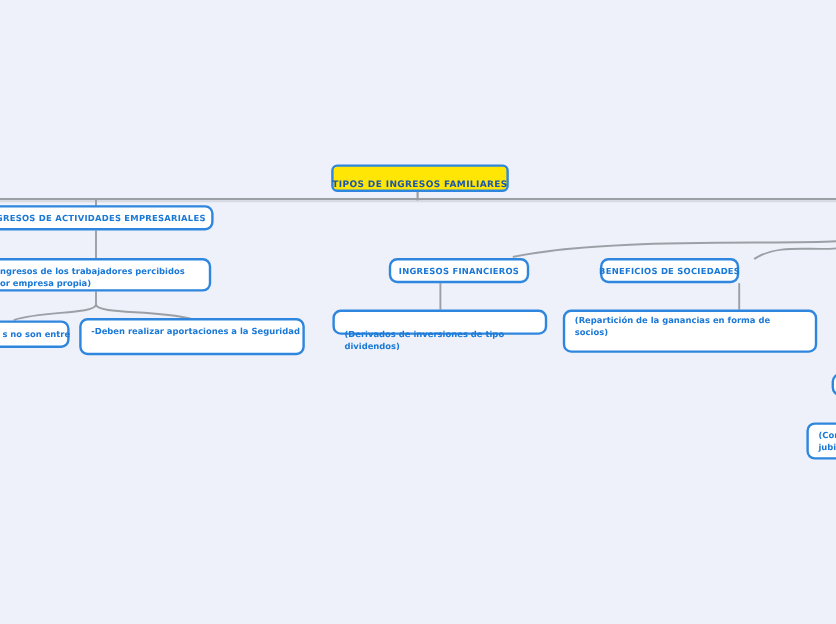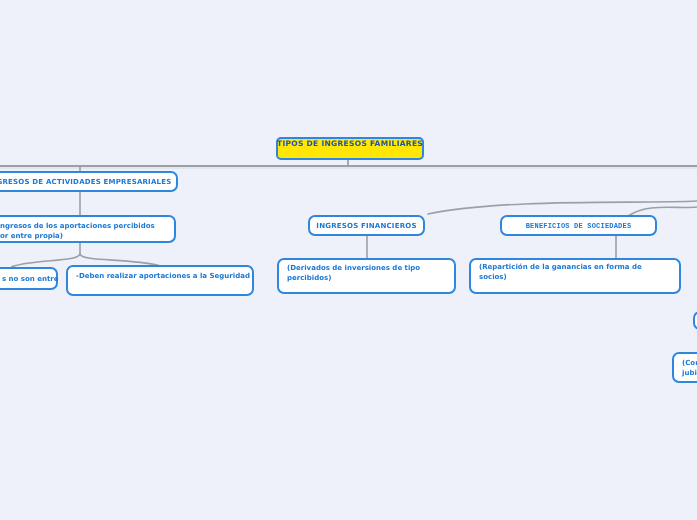--- a/index.html
+++ b/index.html
@@ -33,21 +33,21 @@
   .node.note { padding:3px 8px; }
   .node .line { display:block; white-space:nowrap; line-height:10px; }
   .root-node {
     position:absolute;
     left:276px; top:137px; width:148px; height:23px;
     box-sizing:border-box;
     background:var(--rootfill,#ffe605);
     border:2px solid var(--accent,#2e86de);
     border-radius:5px;
     color:var(--roottext,#1a55ad);
-    display:flex; align-items:flex-start; justify-content:center;
+    display:flex; align-items:flex-end; justify-content:center;
     font-size:7.5px; font-weight:bold; letter-spacing:.3px;
     white-space:nowrap;
   }
 </style>
 </head>
 <body>
 
 <div class="canvas">
 
   <svg class="connectors" viewBox="0 0 697 520" fill="none">
@@ -73,37 +73,37 @@
 
   <div class="root-node">
     <span>TIPOS DE INGRESOS FAMILIARES</span>
   </div>
 
   <div id="nodes-host">
       <div class="node topic" style="left: -10px; top: 171px; width: 188px; height: 21px;">
         <span class="line">GRESOS DE ACTIVIDADES EMPRESARIALES</span>
       </div>
       <div class="node note" style="left: -10px; top: 215px; width: 186px; height: 28px; padding-top: 4px; padding-bottom: 4px;">
-        <span class="line">ngresos de los aportaciones percibidos</span>
-        <span class="line">or entre propia)</span>
+        <span class="line">ngresos de los trabajadores percibidos</span>
+        <span class="line">or empresa propia)</span>
       </div>
       <div class="node note" style="left: -8px; top: 267px; width: 66px; height: 23px; padding-top: 5px; padding-bottom: 5px;">
         <span class="line">s no son entre</span>
       </div>
       <div class="node note" style="left: 66px; top: 265px; width: 188px; height: 31px; padding-top: 4px; padding-bottom: 4px;">
         <span class="line">-Deben realizar aportaciones a la Seguridad</span>
       </div>
-      <div class="node topic" style="left: 308px; top: 215px; width: 117px; height: 21px;">
+      <div class="node topic" style="left: 324px; top: 215px; width: 117px; height: 21px;">
         <span class="line">INGRESOS FINANCIEROS</span>
       </div>
-      <div class="node note" style="left: 277px; top: 258px; width: 179px; height: 36px; padding-top: 3px; padding-bottom: 3px;">
+      <div class="node note" style="left: 277px; top: 258px; width: 179px; height: 20px; padding-top: 14px; padding-bottom: 3px;">
         <span class="line">(Derivados de inversiones de tipo</span>
-        <span class="line">percibidos)</span>
+        <span class="line">dividendos)</span>
       </div>
-      <div class="node topic" style="left: 500px; top: 215px; width: 157px; height: 21px; font-family: Liberation Mono, monospace;">
+      <div class="node topic" style="left: 500px; top: 215px; width: 116px; height: 21px;">
         <span class="line">BENEFICIOS DE SOCIEDADES</span>
       </div>
       <div class="node note" style="left: 469px; top: 258px; width: 212px; height: 36px; padding-top: 2px; padding-bottom: 2px;">
         <span class="line">(Repartición de la ganancias en forma de</span>
         <span class="line">socios)</span>
       </div>
       <div class="node topic" style="left: 693px; top: 311px; width: 90px; height: 19px;"></div>
       <div class="node note" style="left: 672px; top: 352px; width: 170px; height: 31px; padding-top: 4px; padding-bottom: 4px;">
         <span class="line">(Con</span>
         <span class="line">jubil</span>

